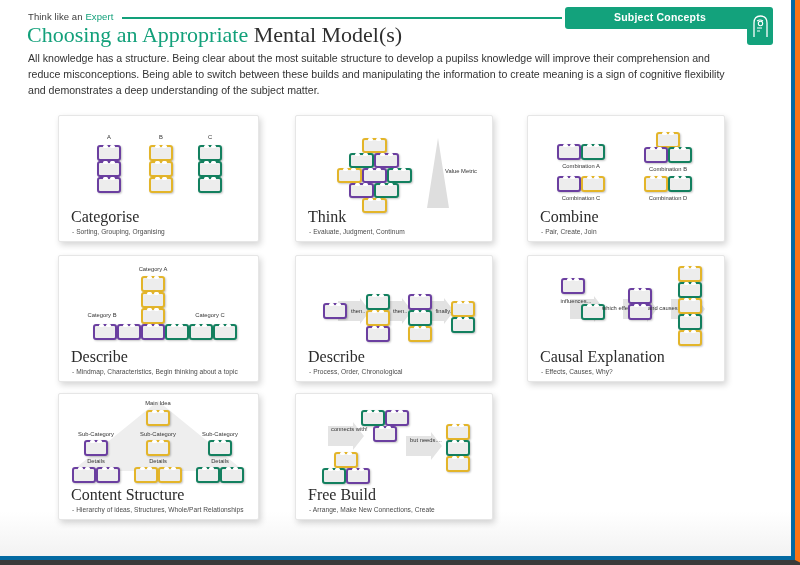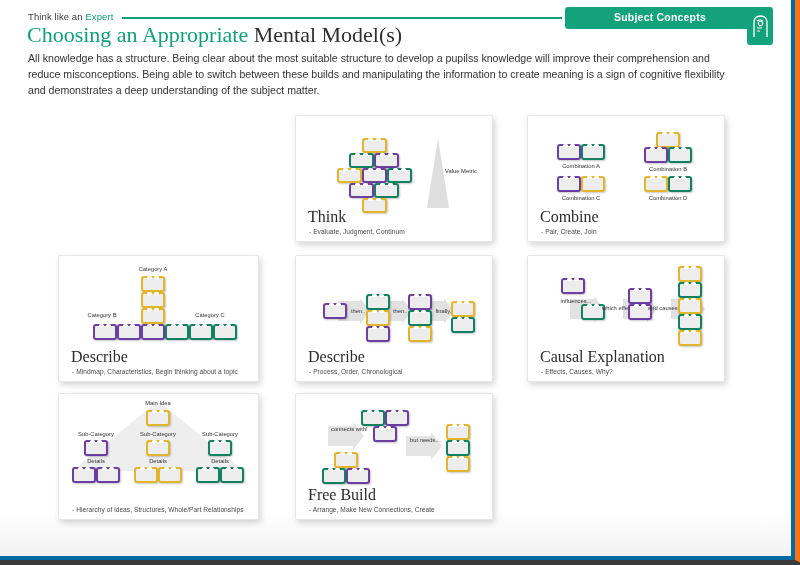--- a/index.html
+++ b/index.html
@@ -119,20 +119,41 @@
       <circle cx="9.5" cy="9.5" r="2.2" fill="none" stroke="#ffffff" stroke-width="1.1"></circle>
       <path d="M6 14 L11 14 M6 17 L9 17" stroke="#ffffff" stroke-width="1.1"></path>
     </svg>
   </div>
 
   <div class="title">
     <span class="hl">Choosing an Appropriate </span><span>Mental Model(s)</span>
   </div>
   <div class="intro">All knowledge has a structure. Being clear about the most suitable structure to develop a pupilss knowledge will improve their comprehension and reduce misconceptions. Being able to switch between these builds and manipulating the information to create meaning is a sign of cognitive flexibility and demonstrates a deep understanding of the subject matter.</div>
 
+  <div class="card" style="left:58px;top:115px;width:199px;height:125px;">
+    <div class="card-art">
+      <div class="lbl" style="left:40px;top:18px;width:20px;">A</div>
+      <div class="lbl" style="left:92px;top:18px;width:20px;">B</div>
+      <div class="lbl" style="left:141px;top:18px;width:20px;">C</div>
+
+      <div class="brick p" style="left:38px;top:29px;width:24px;height:16px;"></div>
+      <div class="brick p" style="left:38px;top:45px;width:24px;height:16px;"></div>
+      <div class="brick p" style="left:38px;top:61px;width:24px;height:16px;"></div>
+
+      <div class="brick y" style="left:90px;top:29px;width:24px;height:16px;"></div>
+      <div class="brick y" style="left:90px;top:45px;width:24px;height:16px;"></div>
+      <div class="brick y" style="left:90px;top:61px;width:24px;height:16px;"></div>
+
+      <div class="brick g" style="left:139px;top:29px;width:24px;height:16px;"></div>
+      <div class="brick g" style="left:139px;top:45px;width:24px;height:16px;"></div>
+      <div class="brick g" style="left:139px;top:61px;width:24px;height:16px;"></div>
+    </div>
+    <div class="card-title" style="top:92px;">Categorise</div>
+    <div class="card-sub" style="top:112px;">- Sorting, Grouping, Organising</div>
+  </div>
 
   <div class="card" style="left:295px;top:115px;width:196px;height:125px;">
     <div class="card-art">
       <svg class="tri" width="34" height="72" style="left:125px;top:22px;">
         <polygon points="17,0 28,70 6,70" fill="#dedede"></polygon>
       </svg>
       <div class="lbl" style="left:142px;top:52px;width:46px;">Value Metric</div>
 
       <div class="brick y" style="left:66px;top:22px;width:25px;height:15px;"></div>
       <div class="brick g" style="left:53px;top:37px;width:25px;height:15px;"></div>
@@ -279,20 +300,21 @@
       <div class="brick p" style="left:37px;top:73px;width:24px;height:16px;"></div>
 
       <div class="lbl" style="left:80px;top:64px;width:38px;">Details</div>
       <div class="brick y" style="left:75px;top:73px;width:24px;height:16px;"></div>
       <div class="brick y" style="left:99px;top:73px;width:24px;height:16px;"></div>
 
       <div class="lbl" style="left:142px;top:64px;width:38px;">Details</div>
       <div class="brick g" style="left:137px;top:73px;width:24px;height:16px;"></div>
       <div class="brick g" style="left:161px;top:73px;width:24px;height:16px;"></div>
     </div>
+    <div class="card-title" style="top:92px;">Content Structure</div>
     <div class="card-sub" style="top:112px;">- Hierarchy of ideas, Structures, Whole/Part Relationships</div>
   </div>
 
   <div class="card" style="left:295px;top:393px;width:196px;height:125px;">
     <div class="card-art">
       <svg class="arrow" width="36" height="28" style="left:32px;top:28px;">
         <polygon points="0,4 25,4 25,0 36,14 25,28 25,24 0,24" fill="#e4e4e4"></polygon>
       </svg>
       <svg class="arrow" width="36" height="28" style="left:110px;top:38px;">
         <polygon points="0,4 25,4 25,0 36,14 25,28 25,24 0,24" fill="#e4e4e4"></polygon>

